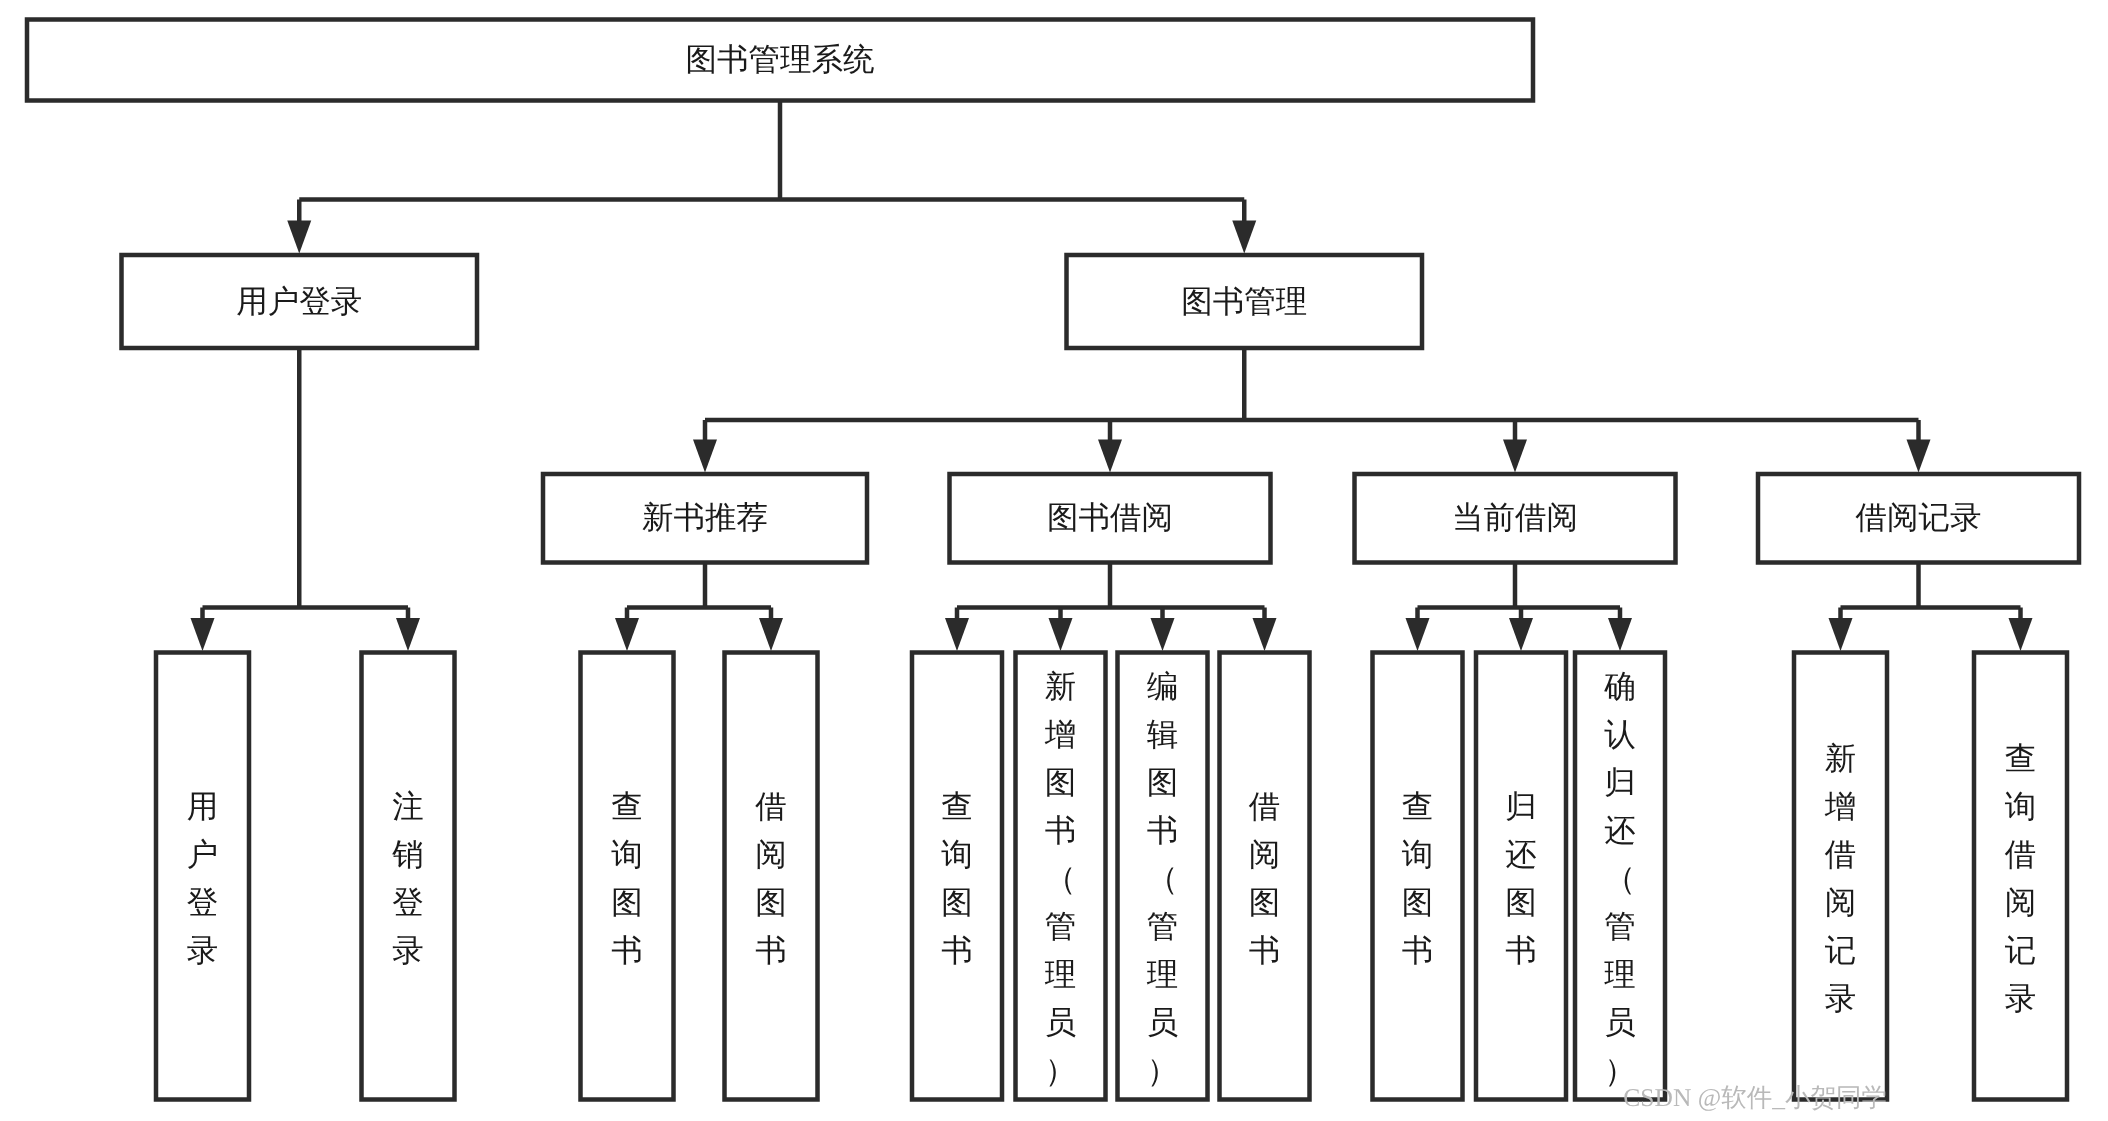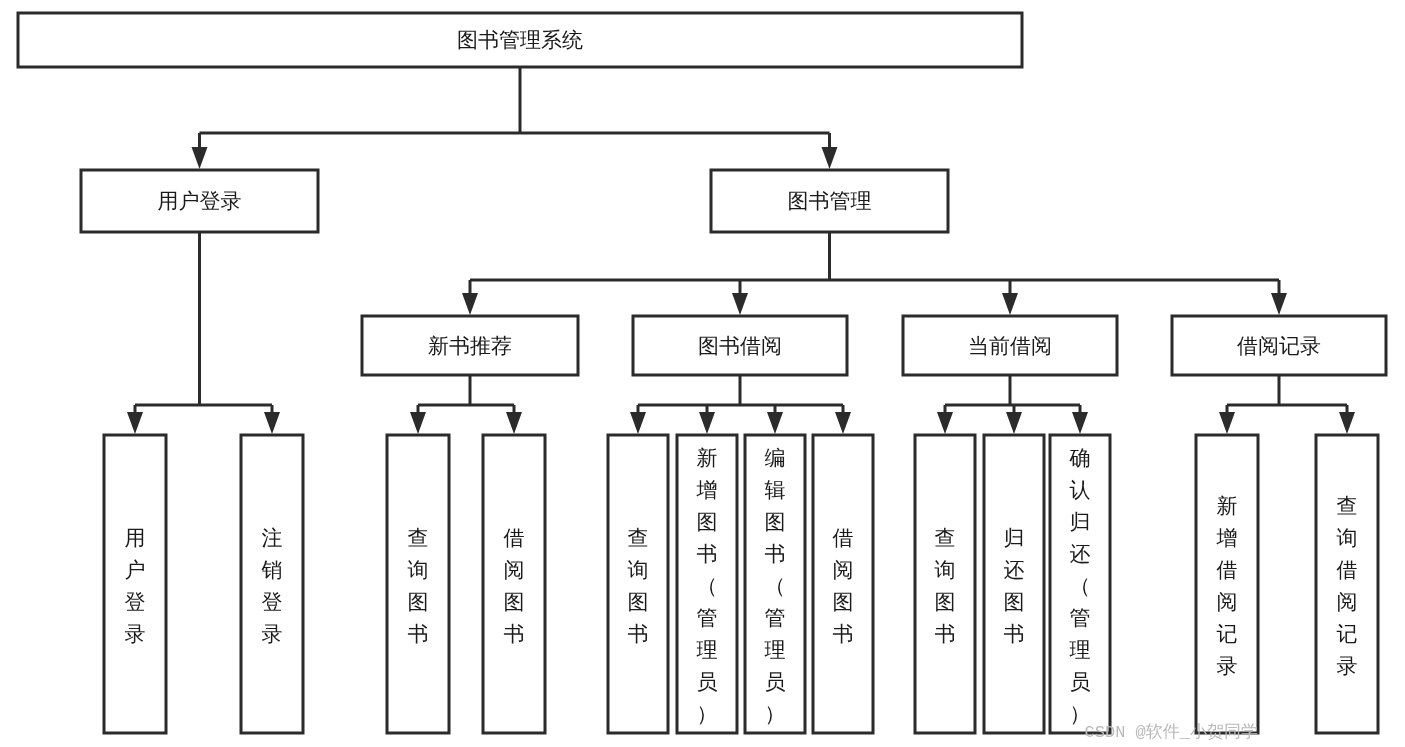--- a/index.html
+++ b/index.html
@@ -52,21 +52,21 @@
     fill: none;
   }
   .arrow-head {
     fill: #2b2b2b;
     stroke: none;
   }
   .watermark {
     position: absolute;
     right: 8px;
     bottom: 4px;
-    font-family: Liberation Mono, monospace;
+    font-family: Liberation Serif, serif;
     font-size: 17px;
     color: #b9b9b9;
     white-space: nowrap;
     user-select: none;
   }
 </style>
 </head>
 <body>
 
 <div id="diagram-root">

